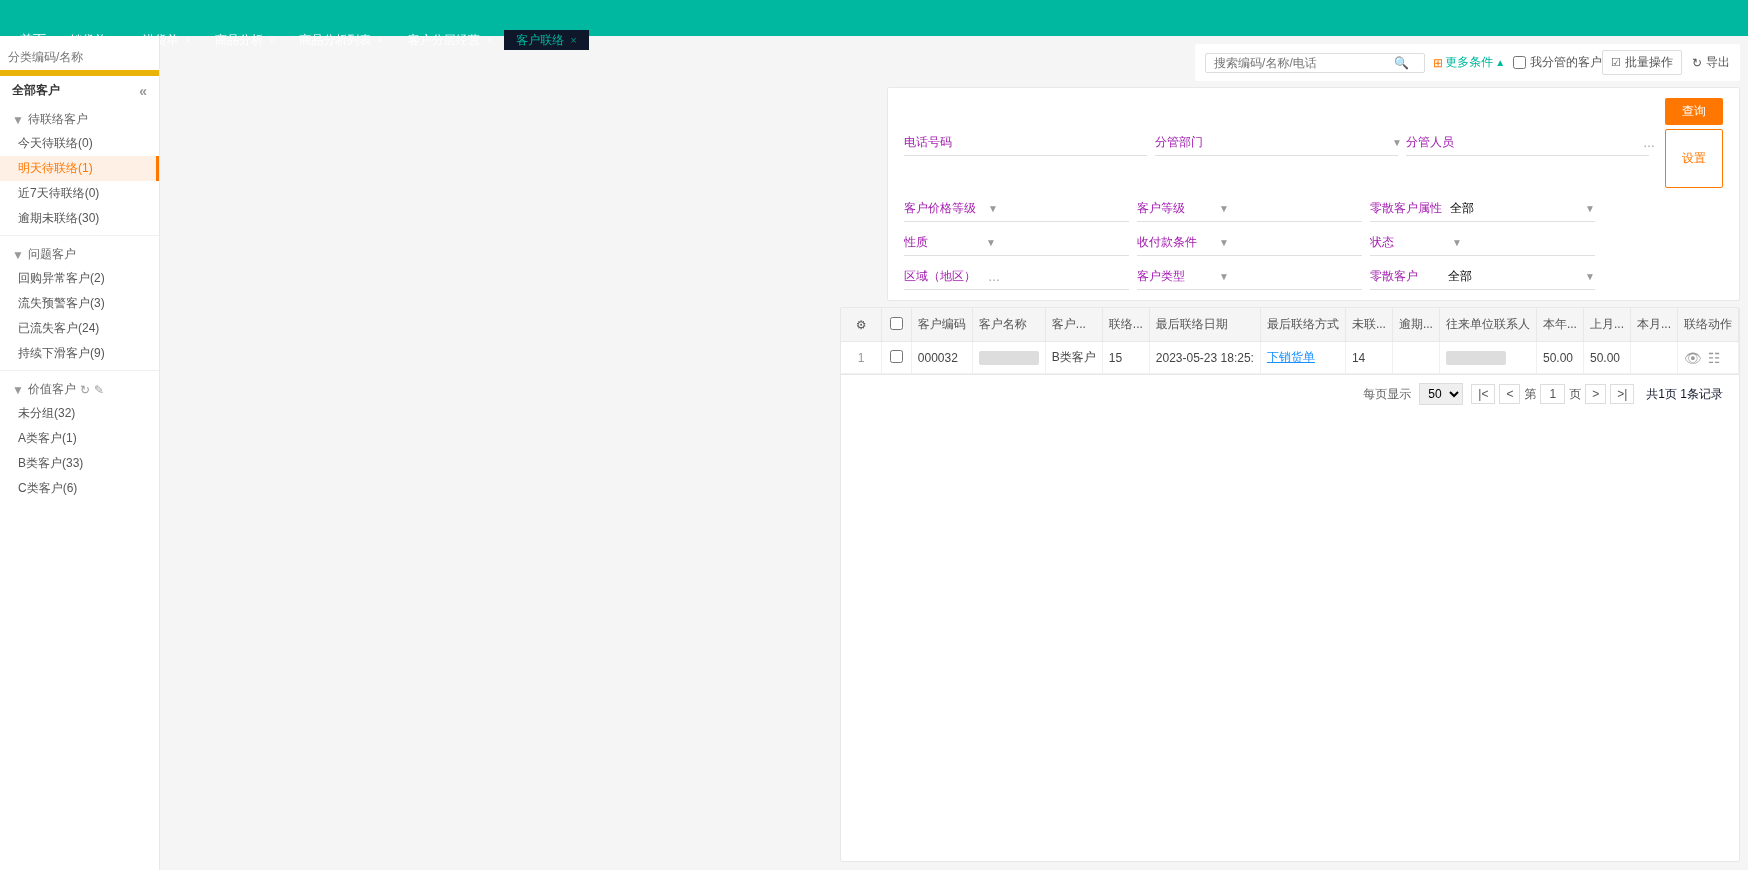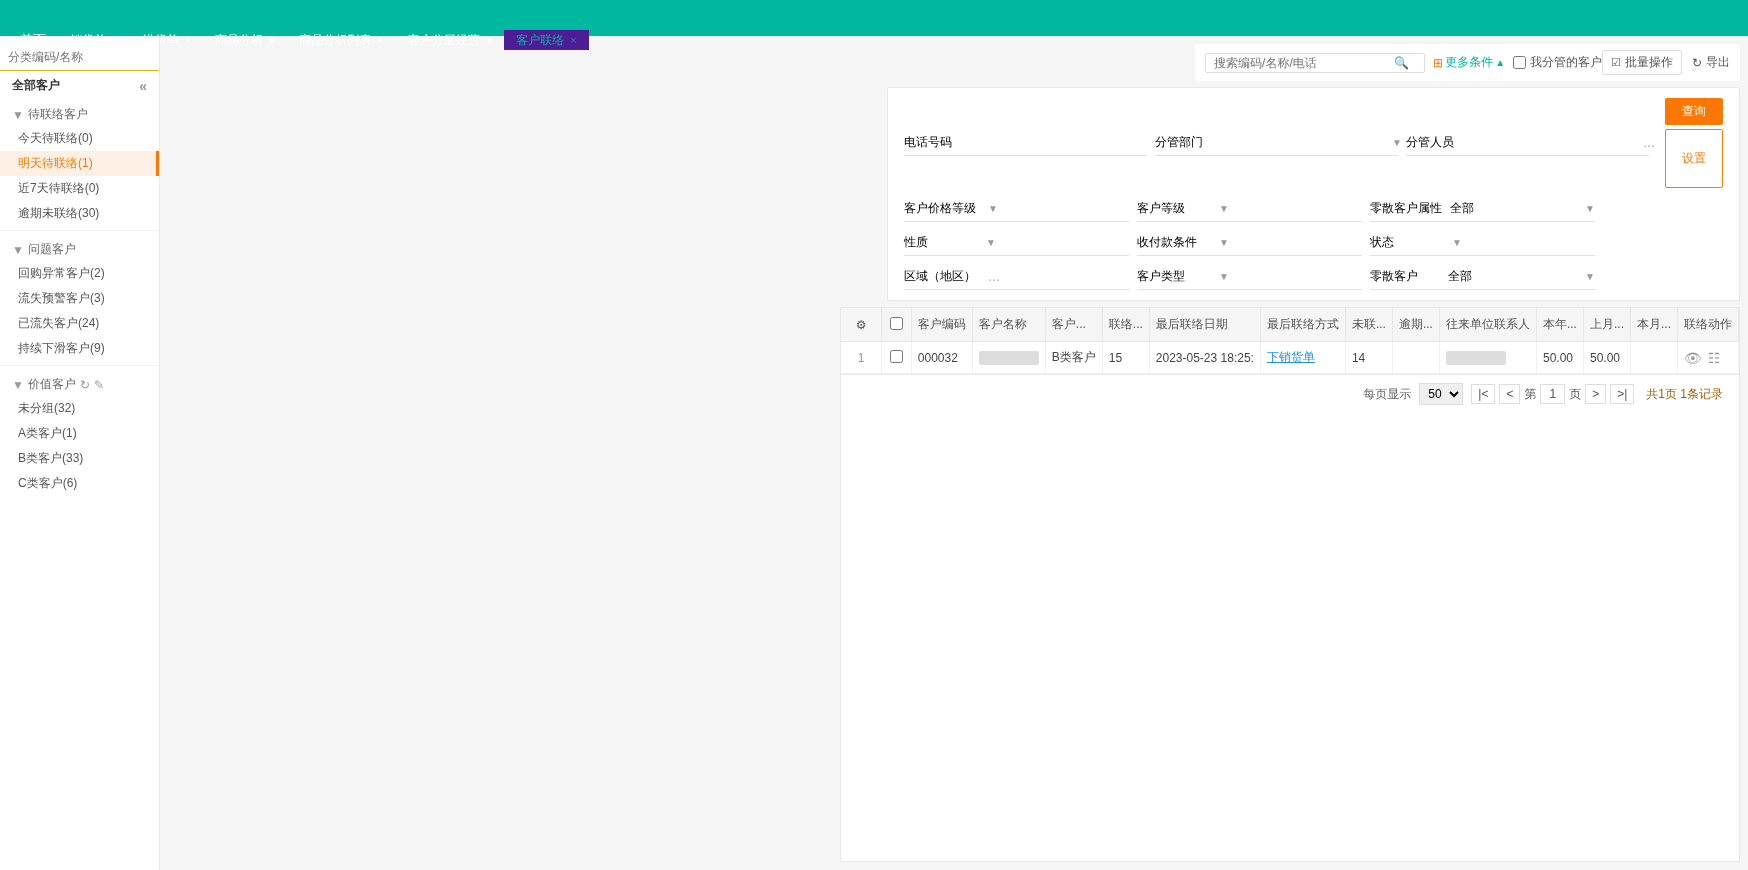--- a/index.html
+++ b/index.html
@@ -1,29 +1,29 @@
 <!DOCTYPE html>
 <html><head>
   <meta charset="utf-8">
   <style>
     * { box-sizing: border-box; margin: 0; padding: 0; font-family: 'Microsoft YaHei', Arial, sans-serif; font-size: 12px; }
     body { background: #f5f5f5; min-width: 1748px; }
 
     
     .top-nav { background: #00b8a0; display: flex; align-items: center; height: 36px; padding: 0 8px; }
     .top-nav .nav-item { color: #fff; padding: 0 12px; cursor: pointer; font-size: 13px; height: 20px; display: flex; align-items: center; white-space: nowrap; margin-top: 44px; }
-    .top-nav .nav-item.active { background: #4c1d95; color: #00b8a0; }
+    .top-nav .nav-item.active { background: #0f172a; color: #00b8a0; }
     .top-nav .nav-item .close-x { margin-left: 6px; opacity: 0.7; font-size: 11px; }
 
     
     .main-layout { display: flex; height: calc(100vh - 36px); }
 
     
     .sidebar { width: 160px; min-width: 160px; background: #fff; border-right: 1px solid #e8e8e8; overflow-y: auto; padding: 8px 0; }
-    .sidebar-search { display: flex; align-items: center; padding: 6px 8px; border-bottom: 1px solid #eab308; }
+    .sidebar-search { display: flex; align-items: center; padding: 6px 8px; border-bottom: 6px solid #eab308; }
     .sidebar-search input { flex: 1; border: none; outline: none; font-size: 12px; color: #666; }
     .sidebar-all { display: flex; align-items: center; padding: 6px 12px; font-weight: bold; color: #333; cursor: pointer; }
     .sidebar-all .collapse-icon { margin-left: auto; color: #999; font-size: 14px; }
     .sidebar-section-title { padding: 6px 12px 3px; color: #666; display: flex; align-items: center; }
     .sidebar-section-title .triangle { margin-right: 4px; color: #999; }
     .sidebar-item { padding: 4px 12px 4px 18px; color: #555; cursor: pointer; white-space: nowrap; overflow: hidden; text-overflow: ellipsis; }
     .sidebar-item.active { background: #fff0e6; color: #ff7700; border-right: 3px solid #ff7700; }
     .sidebar-divider { height: 1px; background: #f0f0f0; margin: 4px 0; }
 
     
@@ -38,21 +38,21 @@
     .filter-my input { margin-right: 4px; }
     .filter-right { margin-left: auto; display: flex; align-items: center; gap: 10px; }
     .btn-batch { display: flex; align-items: center; color: #555; cursor: pointer; border: 1px solid #ddd; padding: 3px 8px; border-radius: 2px; }
     .btn-export { display: flex; align-items: center; color: #555; cursor: pointer; }
 
     
     .adv-filter { background: #fff; padding: 10px 16px; margin-bottom: 6px; border-radius: 2px; border: 1px solid #e8e8e8; }
     .adv-filter-row { display: flex; align-items: center; margin-bottom: 8px; gap: 8px; }
     .adv-filter-row:last-child { margin-bottom: 0; }
     .filter-field { display: flex; align-items: center; flex: 1; border-bottom: 1px solid #e0e0e0; padding: 4px 0; min-width: 0; }
-    .filter-field label { color: #000000; white-space: nowrap; margin-right: 8px; min-width: 70px; }
+    .filter-field label { color: #a21caf; white-space: nowrap; margin-right: 8px; min-width: 70px; }
     .filter-field input { border: none; outline: none; flex: 1; font-size: 12px; }
     .filter-field .chevron { color: #999; margin-left: 4px; font-size: 10px; }
     .filter-field .dots { color: #999; margin-left: 4px; cursor: pointer; }
     .filter-actions { display: flex; flex-direction: column; gap: 4px; margin-left: 8px; }
     .btn-query { background: #ff7700; color: #fff; border: none; padding: 5px 16px; cursor: pointer; border-radius: 2px; }
     .btn-set { background: #fff; color: #ff7700; border: 1px solid #ff7700; padding: 20px 16px; cursor: pointer; border-radius: 2px; }
 
     
     .table-wrapper { background: #fff; flex: 1; overflow: auto; border-radius: 2px; border: 1px solid #e8e8e8; }
     table { width: 100%; border-collapse: collapse; font-size: 12px; }
@@ -67,21 +67,21 @@
     .action-icons { display: flex; gap: 6px; color: #999; }
     .action-icon { cursor: pointer; font-size: 14px; }
 
     
     .table-footer { background: #fff; display: flex; align-items: center; justify-content: flex-end; padding: 8px 16px; border-top: 1px solid #e8e8e8; gap: 8px; }
     .page-size-label { color: #666; }
     .page-size-select { border: 1px solid #ddd; padding: 2px 4px; font-size: 12px; }
     .pagination { display: flex; align-items: center; gap: 4px; color: #555; }
     .pagination button { background: none; border: 1px solid #ddd; padding: 2px 6px; cursor: pointer; font-size: 12px; color: #555; }
     .pagination .page-num { border: 1px solid #ddd; padding: 2px 8px; }
-    .pagination .total { color: #a16207; margin-left: 8px; }
+    .pagination .total { color: #0f172a; margin-left: 8px; }
 
     .masked-text { background: #ddd; color: transparent; border-radius: 2px; display: inline-block; min-width: 60px; height: 14px; vertical-align: middle; }
   </style>
 </head>
 <body>
 
 <div class="top-nav">
   <div class="nav-item">首页</div>
   <div class="nav-item">
     <span>销货单</span>

